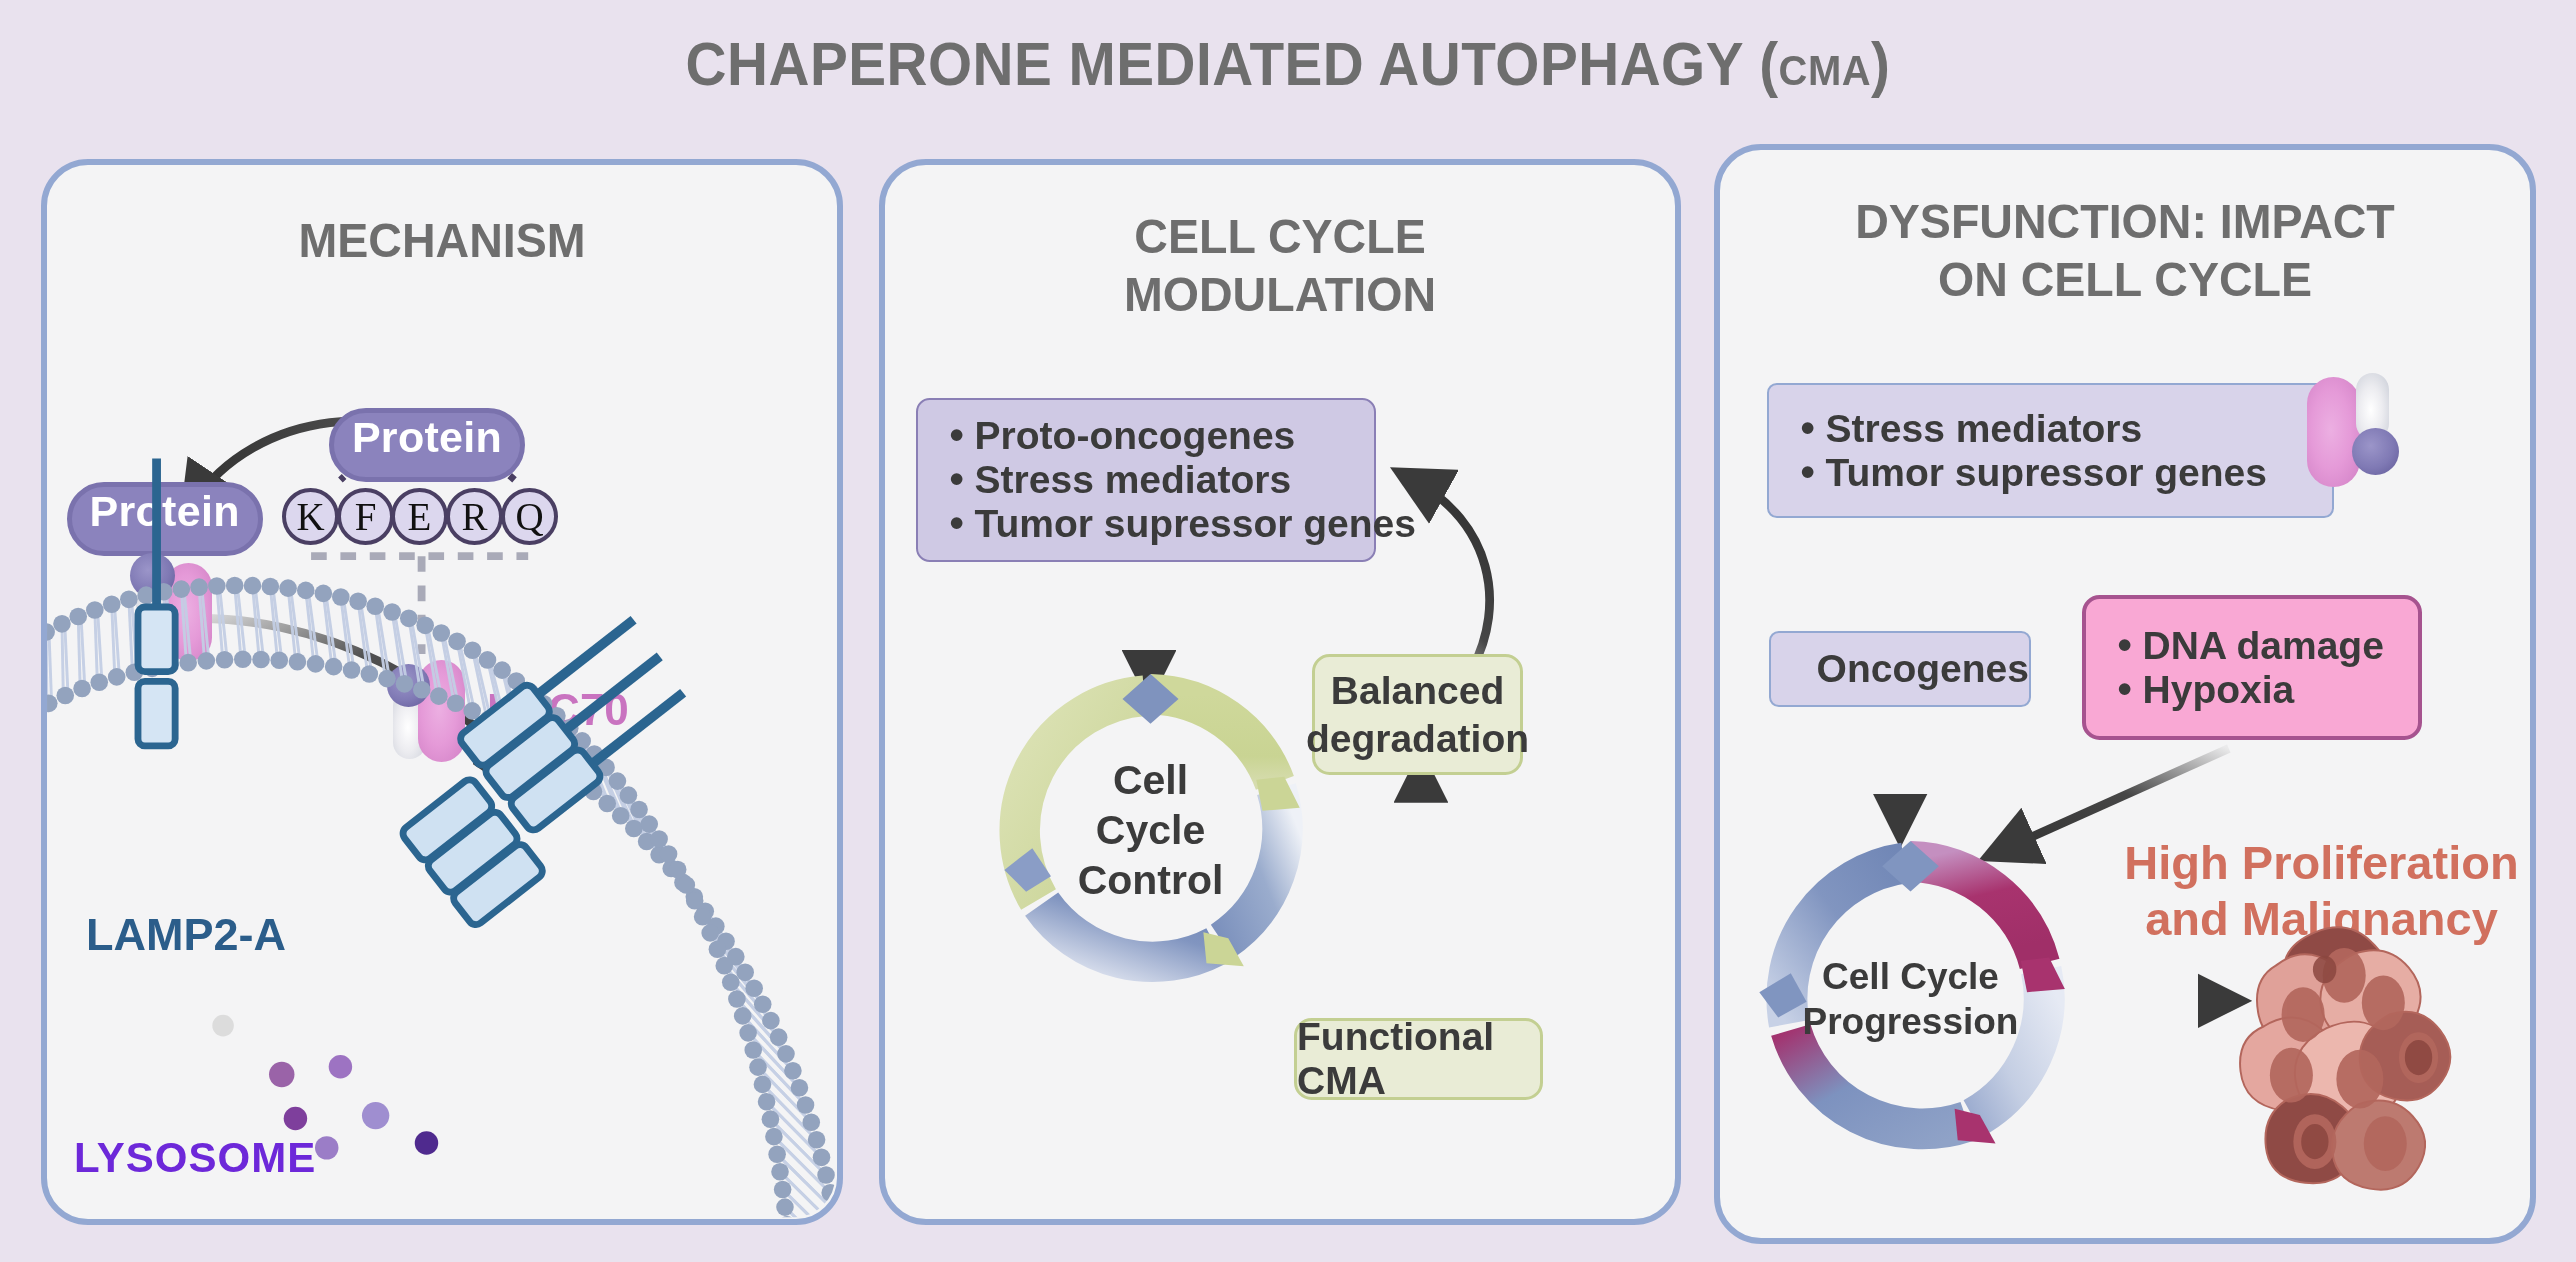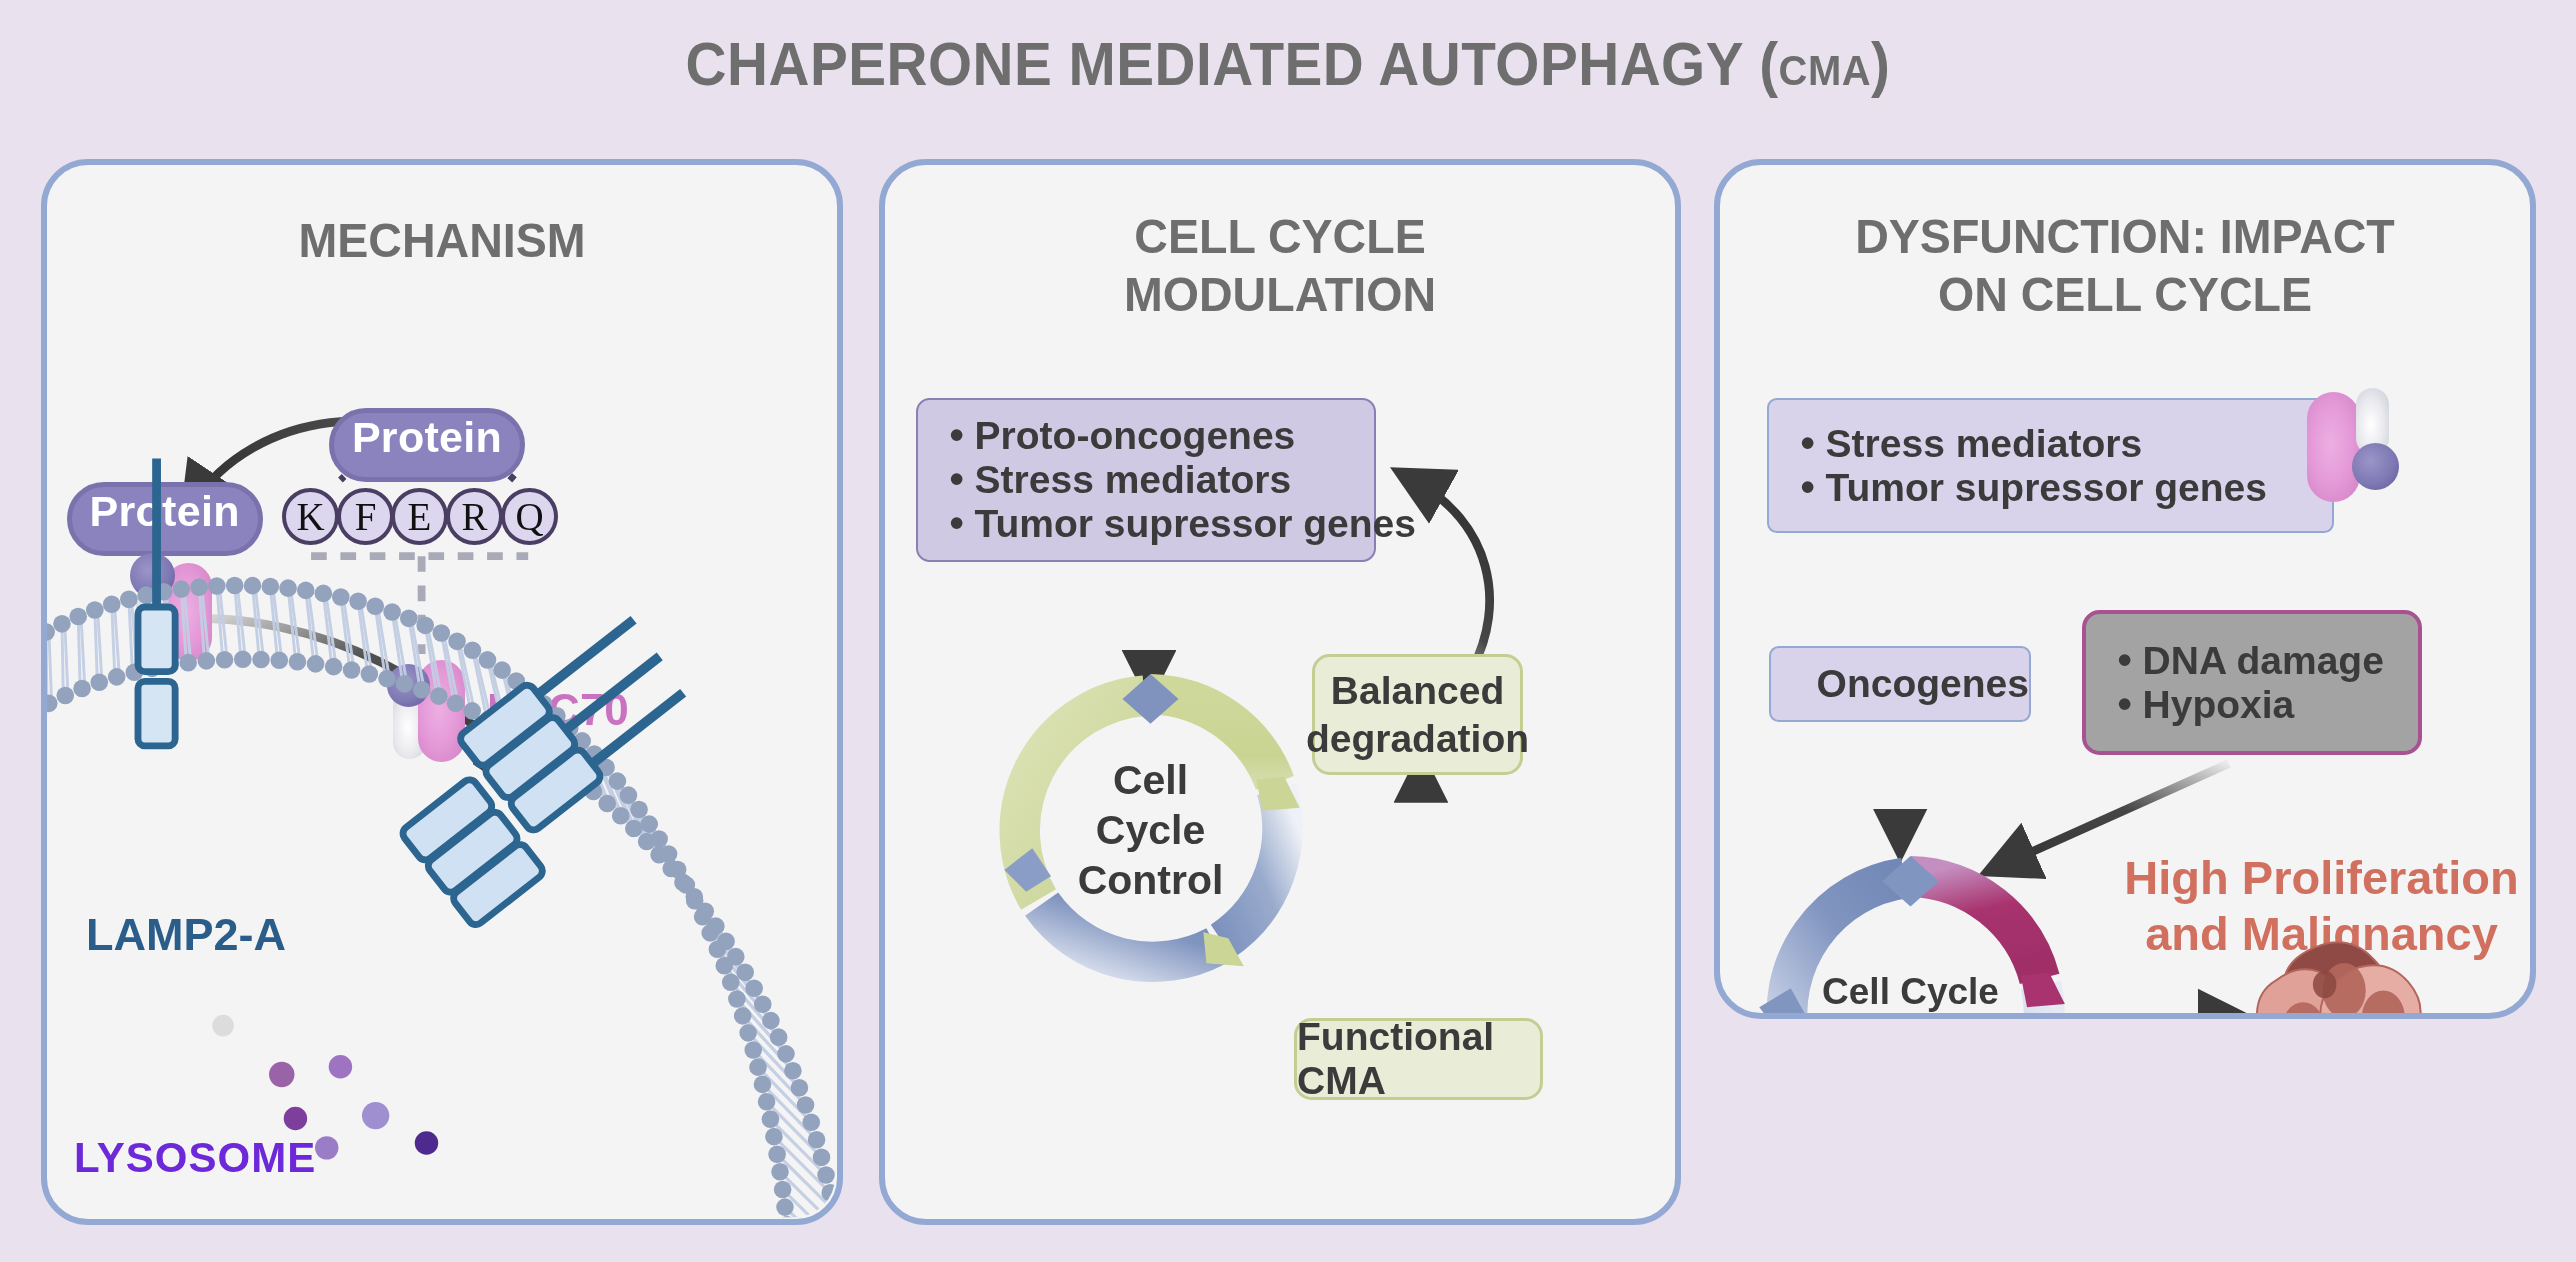--- a/index.html
+++ b/index.html
@@ -27,21 +27,21 @@
   .panel{
     position:absolute;
     background:#f4f4f5;
     border:6.8px solid #93a8d2;
     border-radius:47px;
     box-sizing:border-box;
     overflow:hidden;
   }
   #panel-mechanism{left:41px;top:159px;width:802px;height:1066px;}
   #panel-modulation{left:879px;top:159px;width:802px;height:1066px;}
-  #panel-dysfunction{left:1714px;top:159px;width:822px;height:860px;}
+  #panel-dysfunction{left:1714px;top:144px;width:822px;height:1100px;}
 
   .panel-title{
     position:absolute;left:0;right:0;
     text-align:center;
     font-size:49px;font-weight:bold;
     color:#6e6e6e;
     line-height:1.18;
     transform:scaleX(.95);
   }
 
@@ -52,21 +52,21 @@
     display:flex;flex-direction:column;justify-content:center;
     font-weight:bold;color:#3b3b3b;
   }
   .box ul{margin:8px;padding:0;list-style:none;}
   .box li{position:relative;padding-left:29px;white-space:nowrap;}
   .box li:before{content:"\2022";position:absolute;left:3.9px;top:-2px;font-size:1.05em;}
 
   .box-lilac{background:#cfc9e4;border:2.9px solid #8a7fb5;}
   .box-lilac2{background:#d8d3ea;border:2.9px solid #93a8d2;}
   .box-olive{background:#e9ecd6;border:3.9px solid #c3cf92;}
-  .box-pink{background:#a3a3a3;border:4.9px solid #a6538f;}
+  .box-pink{background:#f9a8d4;border:4.9px solid #a6538f;}
 
   
   .protein-pill{
     position:absolute;
     background:#8b83bd;border:5.9px solid #7a72ad;
     border-radius:39px;
     color:#ffffff;font-weight:bold;
     display:flex;justify-content:center;
     box-sizing:border-box;
     letter-spacing:0.3px;

